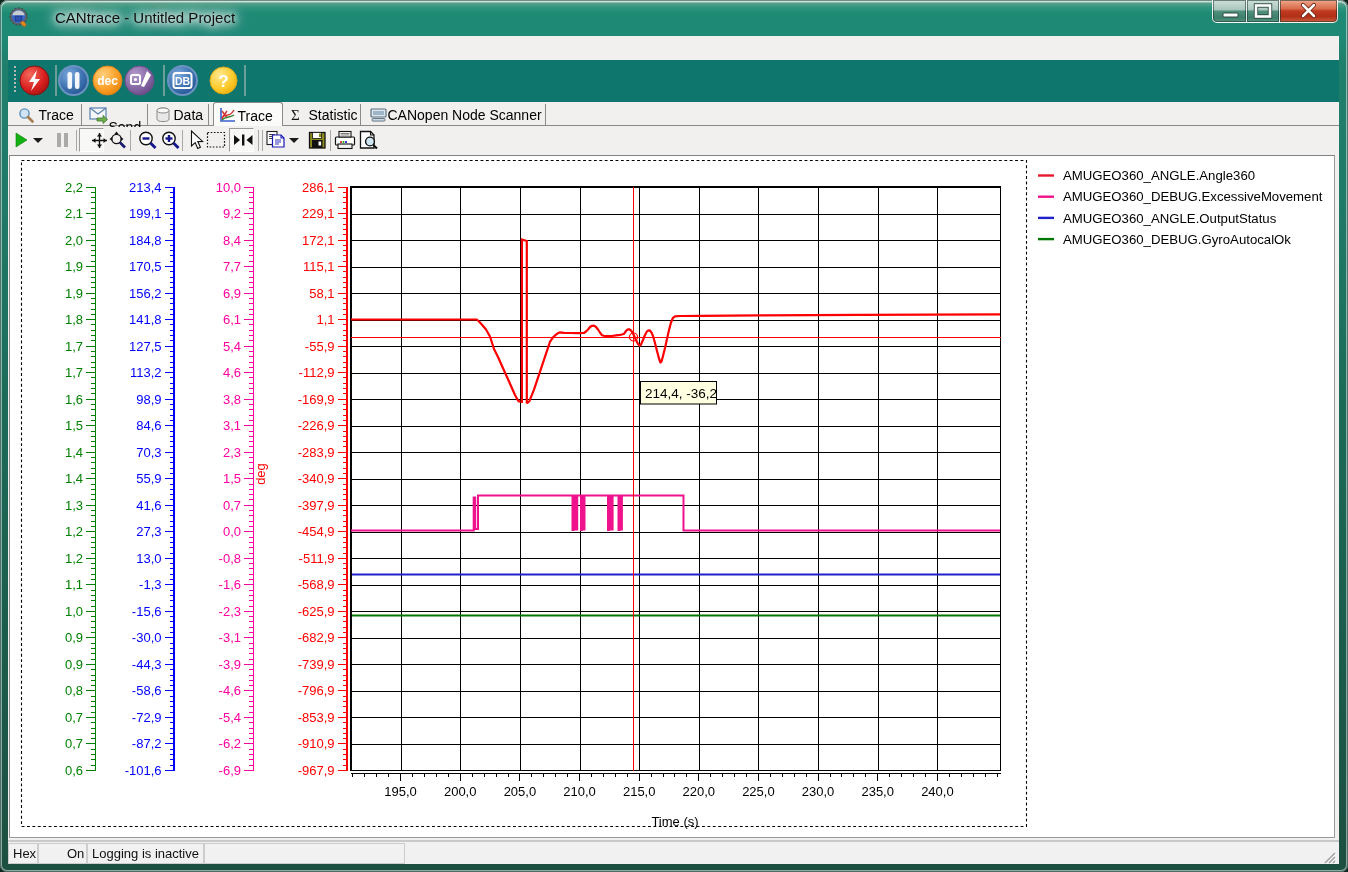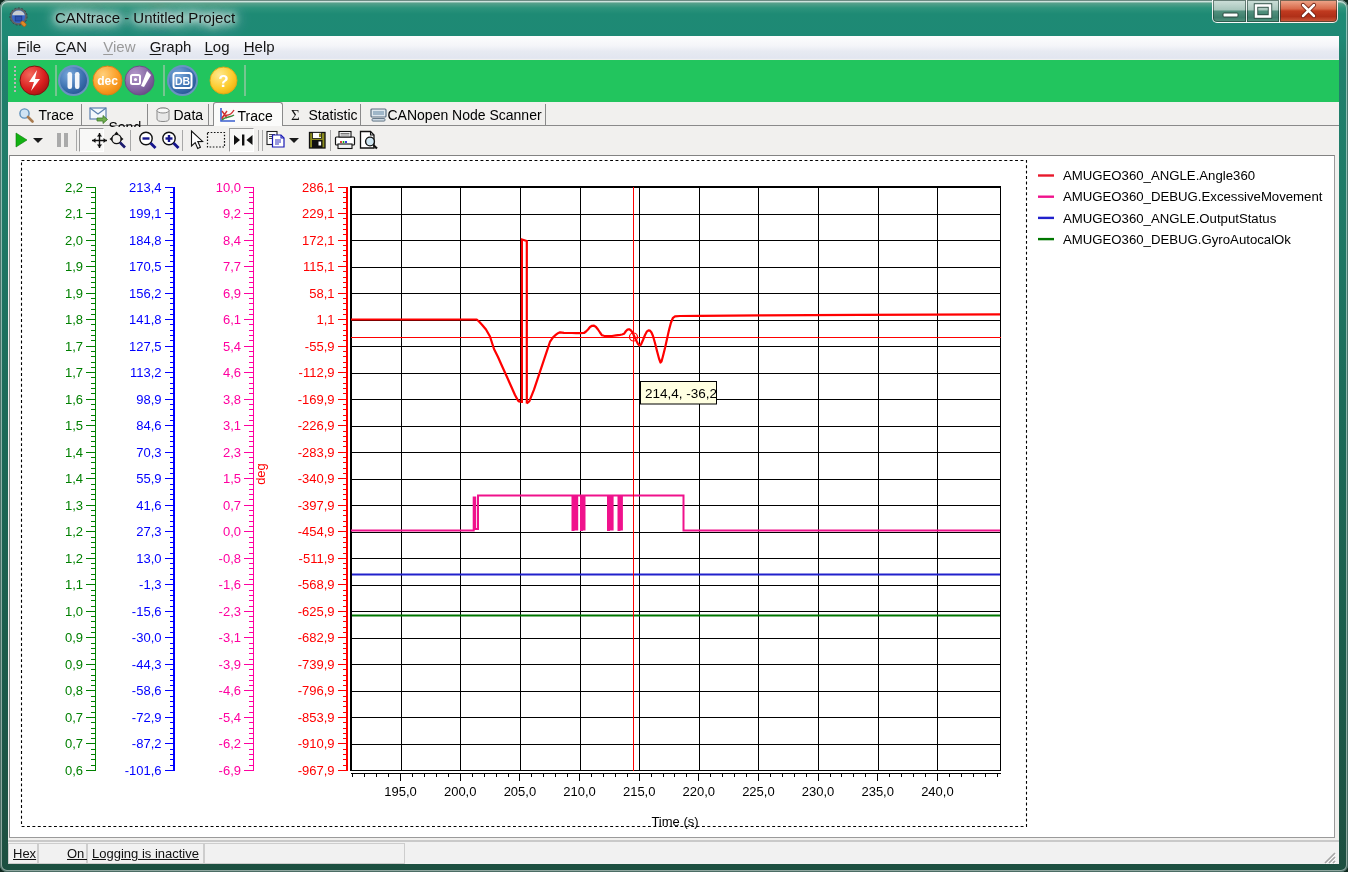--- a/index.html
+++ b/index.html
@@ -14,33 +14,33 @@
 .cb{height:23px;border:1px solid rgba(255,255,255,.85);border-top:none;box-shadow:inset 0 0 0 1px rgba(20,50,40,.55);position:relative;}
 .cb.min{width:35px;border-radius:0 0 0 5px;background:linear-gradient(180deg,#cfe0da 0%,#a8c6bc 45%,#53907e 50%,#3d7f6c 80%,#569581 100%);}
 .cb.max{width:33px;border-left:none;background:linear-gradient(180deg,#cfe0da 0%,#a8c6bc 45%,#53907e 50%,#3d7f6c 80%,#569581 100%);}
 .cb.cls{width:58px;border-left:none;border-radius:0 0 5px 0;background:linear-gradient(180deg,#efa98e 0%,#d96a4b 40%,#c03a20 50%,#b03018 75%,#cd5d3f 100%);}
 #client{position:absolute;left:8px;top:36px;width:1331px;height:828px;background:#f1f0ee;}
 #menubar{position:absolute;left:0;top:0;width:1331px;height:23px;
   background:linear-gradient(180deg,#fdfdfe 0%,#f4f5f9 45%,#e7eaf2 70%,#e2e6f0 100%);
   border-bottom:1px solid #e3e8f2;font-size:15px;color:#151515;}
 #menubar span{display:inline-block;margin-top:2px;}
 #menubar u{text-decoration:underline;text-underline-offset:2px;}
-#toolbar1{position:absolute;left:0;top:24px;width:1331px;height:42px;background:#22c55e;}
+#toolbar1{position:absolute;left:0;top:24px;width:1331px;height:42px;background:#0f766e;}
 #tabrow{position:absolute;left:0;top:66px;width:1331px;height:25px;background:#f1f0ee;font-size:14px;color:#000;padding-left:19px;}
 #tabrow .tabline{position:absolute;left:0;top:23px;width:1331px;height:1px;background:#8a8a8a;}
 .tab{position:absolute;top:2px;height:21px;border-right:1px solid #8a8a8a;}
 .tab.active{background:#fbfbfa;border:1px solid #8a8a8a;border-bottom:none;border-radius:3px 3px 0 0;top:0px;height:24px;z-index:2;}
 .tab .tx{position:absolute;font-size:14px;white-space:nowrap;}
 #toolbar2{position:absolute;left:0;top:91px;width:1331px;height:28px;background:#f1f0ee;}
 .pressed{position:absolute;top:1px;height:24px;background:#f8f8f7;border:1px solid #9a9a9a;border-bottom-color:#fff;border-right-color:#fff;}
 #grapharea{position:absolute;left:1px;top:119px;width:1326px;height:683px;background:#fff;
   border-top:1px solid #828282;border-left:1px solid #8f8f8f;border-right:1px solid #9a9a9a;border-bottom:1px solid #9a9a9a;}
 #statusbar{position:absolute;left:0;top:804px;width:1331px;height:24px;background:#f1f1f1;border-top:2px solid #c9c9c9;font-size:13px;color:#111;}
 .sp{position:absolute;top:1px;height:21px;border:1px solid #cdcdcd;background:#f1f1f1;}
-.sp div{margin:2px 0 0 4px;white-space:nowrap;text-decoration:underline;}
+.sp div{margin:2px 0 0 4px;white-space:nowrap;}
 #gsvg{position:absolute;left:0;top:0;width:1348px;height:872px;z-index:5;pointer-events:none;}
 .appicon{position:absolute;left:9px;top:7px;}
 </style></head><body>
 <div id="win">
  <svg class="appicon" width="20" height="20" viewBox="0 0 20 20">
    <circle cx="9.5" cy="9.5" r="8.6" fill="#5f6468"></circle>
    <circle cx="9.5" cy="9.5" r="8.6" fill="none" stroke="#3a3f44" stroke-width="1" stroke-dasharray="2 1.6"></circle>
    <circle cx="9.5" cy="9.5" r="6.6" fill="#3a66c8"></circle>
    <path d="M3.2 8.2 a6.6 6.6 0 0 1 12.6 0 z" fill="#c8cdd2"></path>
    <rect x="6.2" y="9.2" width="6.6" height="4.8" fill="#2b50b0" stroke="#1d3a86" stroke-width="0.8"></rect>
@@ -58,28 +58,20 @@
   <div class="cb cls"><svg width="58" height="23">
           <g stroke="#6b1a0c" stroke-width="4.2" stroke-linecap="round">
             <path d="M23 5 L34 16 M34 5 L23 16"></path>
           </g>
           <g stroke="#fff" stroke-width="2.5" stroke-linecap="round">
             <path d="M23 5 L34 16 M34 5 L23 16"></path>
           </g>
         </svg></div>
  </div>
  <div id="client">
-  <div id="menubar">
-   <span style="margin-left:9px"><u>F</u>ile</span>
-   <span style="margin-left:10px"><u>C</u>AN</span>
-   <span style="margin-left:12px;color:#9a9a9a"><u style="color:#9a9a9a">V</u>iew</span>
-   <span style="margin-left:10px"><u>G</u>raph</span>
-   <span style="margin-left:9px"><u>L</u>og</span>
-   <span style="margin-left:10px"><u>H</u>elp</span>
-  </div>
   <div id="toolbar1">
    <svg width="260" height="42" viewBox="0 0 260 42">
      <g fill="#b9b7b4">
             <rect x="6" y="6" width="2" height="2"></rect>
             <rect x="6" y="10" width="2" height="2"></rect>
             <rect x="6" y="14" width="2" height="2"></rect>
             <rect x="6" y="18" width="2" height="2"></rect>
             <rect x="6" y="22" width="2" height="2"></rect>
             <rect x="6" y="26" width="2" height="2"></rect>
             <rect x="6" y="30" width="2" height="2"></rect>

